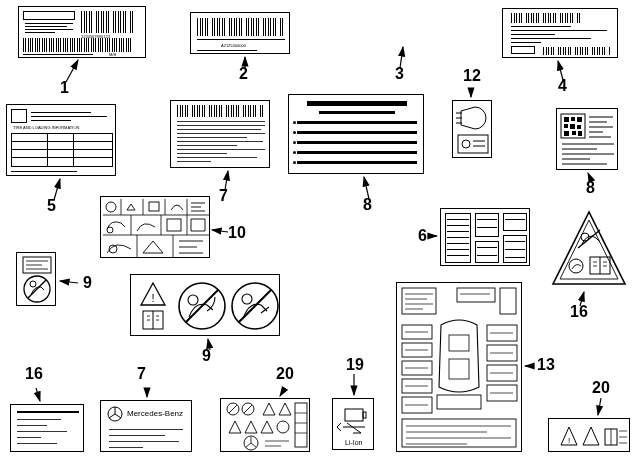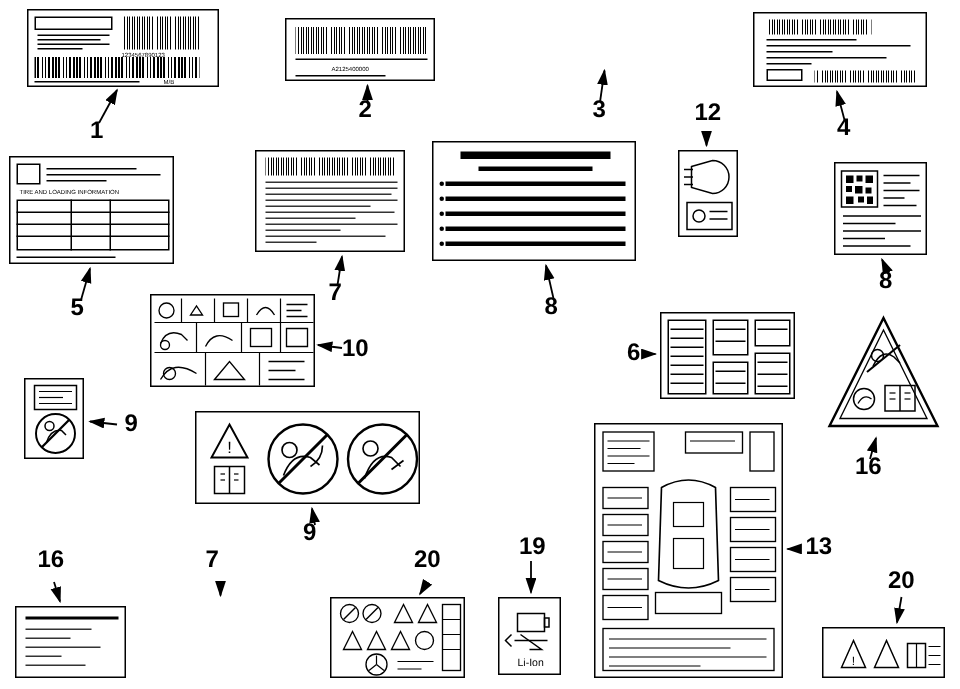--- a/index.html
+++ b/index.html
@@ -342,20 +342,33 @@
 
   <div class="lbl" style="left:10px; top:404px; width:74px; height:48px;">
     <div class="txtline" style="left:6px; top:6px; width:62px; height:2px;"></div>
     <div class="txtline thin" style="left:6px; top:14px; width:44px;"></div>
     <div class="txtline thin" style="left:6px; top:20px; width:30px;"></div>
     <div class="txtline thin" style="left:6px; top:26px; width:50px;"></div>
     <div class="txtline thin" style="left:6px; top:32px; width:24px;"></div>
     <div class="txtline thin" style="left:6px; top:38px; width:40px;"></div>
   </div>
 
+  <div class="lbl" style="left:100px; top:400px; width:92px; height:52px;">
+    <svg width="16" height="16" viewBox="0 0 16 16" class="sv" style="left:6px; top:5px;">
+      <circle cx="8" cy="8" r="7" fill="none" stroke="#000" stroke-width="1"></circle>
+      <line x1="8" y1="8" x2="8" y2="1" stroke="#000" stroke-width="1"></line>
+      <line x1="8" y1="8" x2="2" y2="12" stroke="#000" stroke-width="1"></line>
+      <line x1="8" y1="8" x2="14" y2="12" stroke="#000" stroke-width="1"></line>
+    </svg>
+    <div class="mb" style="left:26px; top:8px;">Mercedes-Benz</div>
+    <div class="txtline thin" style="left:8px; top:28px; width:74px;"></div>
+    <div class="txtline thin" style="left:8px; top:34px; width:56px;"></div>
+    <div class="txtline thin" style="left:8px; top:40px; width:70px;"></div>
+    <div class="txtline thin" style="left:8px; top:46px; width:34px;"></div>
+  </div>
 
   <div class="lbl" style="left:220px; top:398px; width:90px; height:54px;">
     <svg width="90" height="54" viewBox="0 0 90 54">
       <circle cx="12" cy="10" r="6" fill="none" stroke="#000" stroke-width="0.9"></circle>
       <line x1="8" y1="14" x2="16" y2="6" stroke="#000" stroke-width="0.9"></line>
       <circle cx="27" cy="10" r="6" fill="none" stroke="#000" stroke-width="0.9"></circle>
       <line x1="23" y1="14" x2="31" y2="6" stroke="#000" stroke-width="0.9"></line>
       <path d="M42 16 l6 -12 l6 12 z" fill="none" stroke="#000" stroke-width="0.9"></path>
       <path d="M58 16 l6 -12 l6 12 z" fill="none" stroke="#000" stroke-width="0.9"></path>
       <rect x="74" y="4" width="12" height="44" fill="none" stroke="#000" stroke-width="0.9"></rect>

